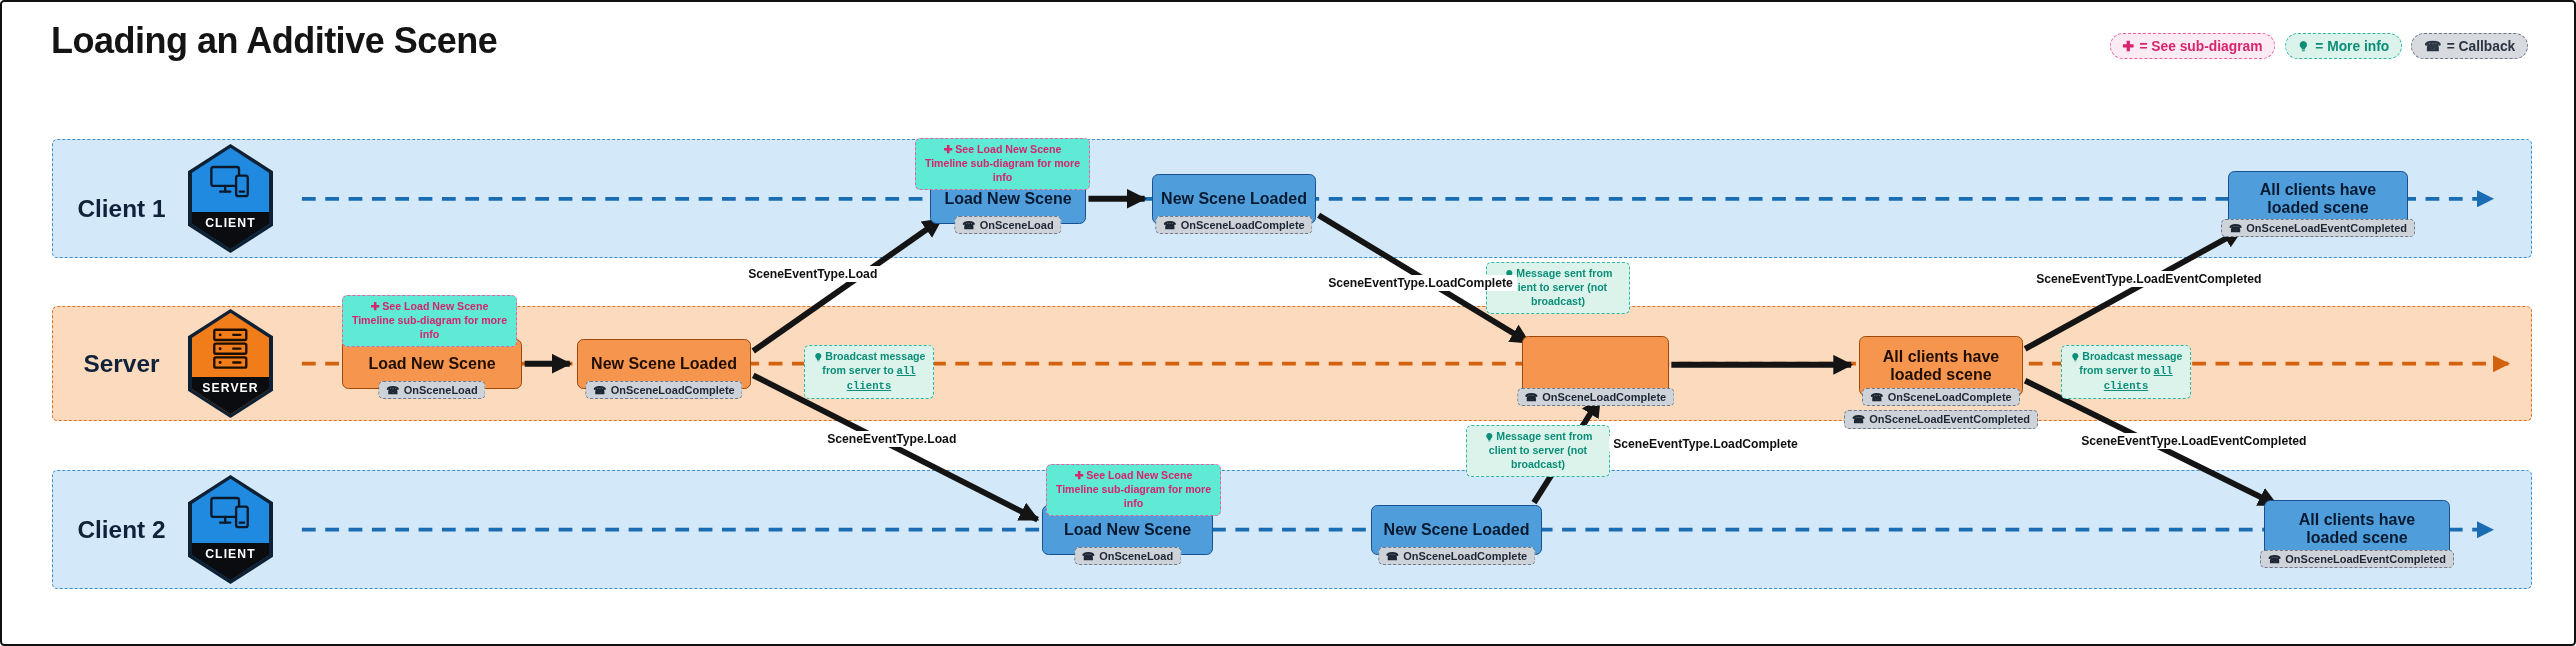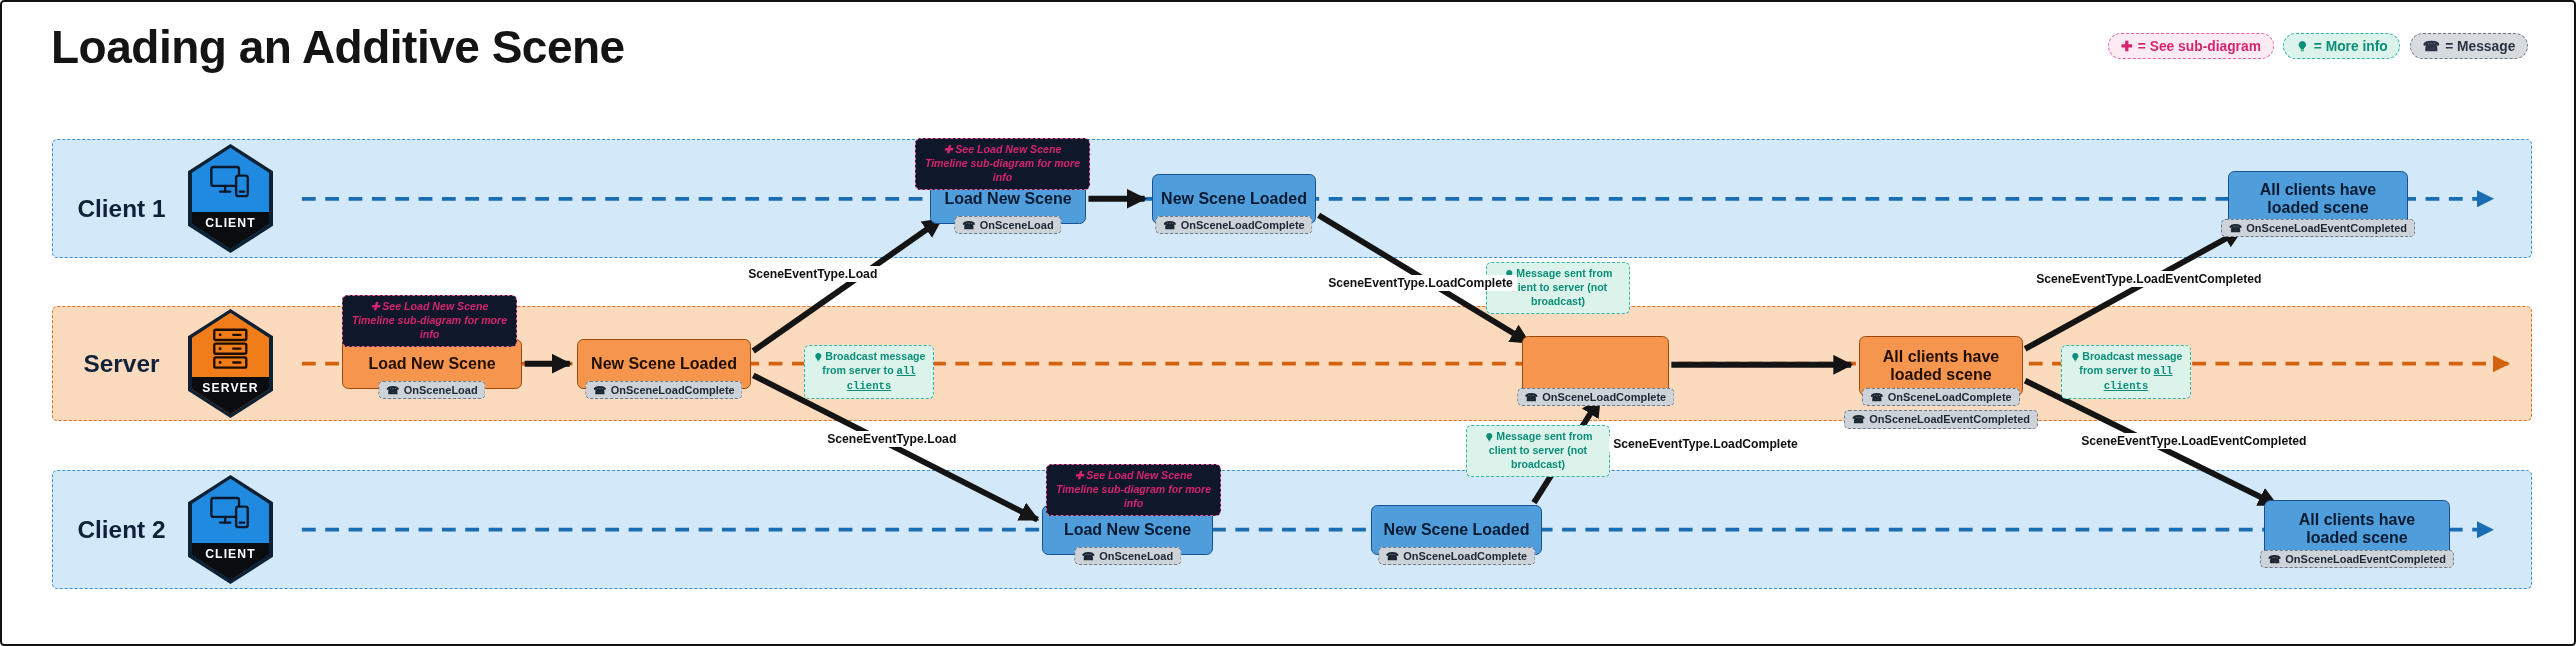--- a/index.html
+++ b/index.html
@@ -1,21 +1,21 @@
 <!DOCTYPE html>
 <html style="font-size:8.5px"><head>
 <meta charset="utf-8">
 <style>
   html,body { margin:0; padding:0; background:#ffffff; }
   .canvas {
     position:relative; width:2576px; height:646px; background:#ffffff;
     border:2.1px solid #111; border-radius:4.2px; box-sizing:border-box;
     font-family:"Liberation Sans", sans-serif; overflow:hidden;
   }
-  .title { position:absolute; left:49px; top:18px; font-size:46px; font-weight:800; color:#141414; letter-spacing:-0.5px; z-index:2; }
+  .title { position:absolute; left:49px; top:18px; font-size:36px; font-weight:800; color:#141414; letter-spacing:-0.5px; z-index:2; }
 
   
   .legend { position:absolute; top:31px; right:46px; display:flex; gap:9.5px; z-index:2; }
   .pill { display:inline-flex; align-items:center; gap:5.3px; border-radius:530px; padding:4.2px 11.7px; font-size:13.8px; font-weight:700; white-space:nowrap; }
   .pill-pink { background:#fdebf3; border:1.1px dashed #ee5fa0; color:#d6246e; }
   .pill-teal { background:#dcf3ec; border:1.1px dashed #2eb89d; color:#0b8e77; }
   .pill-gray { background:#d7dbe0; border:1.1px dashed #6e7887; color:#2a3442; }
 
   
   .lane { position:absolute; left:50px; width:2480px; border-radius:5.3px; box-sizing:border-box; z-index:0; }
@@ -38,21 +38,21 @@
   
   .node { position:absolute; z-index:2; display:flex; align-items:center; justify-content:center; text-align:center; font-weight:800; font-size:16px; line-height:1.15; border-radius:6.4px; box-sizing:border-box; padding:3.2px 7.4px; }
   .node-blue { background:#4f9ddb; border:1.6px solid #19508f; color:#071a30; }
   .node-orange { background:#f6954d; border:1.6px solid #9c4a0c; color:#200e02; }
   .chips { position:absolute; top:calc(100% - 7.4px); left:50%; transform:translateX(-50%); display:flex; flex-direction:column; gap:3.7px; align-items:center; z-index:3; }
   .chip { display:inline-flex; align-items:center; gap:4.2px; background:#ced3da; border:1.1px dashed #6e7887; border-radius:4.8px; padding:2.1px 6.9px; font-size:11px; font-weight:600; color:#1d2633; white-space:nowrap; }
   .chip-ic { font-size:10.6px; line-height:1; }
 
   
   .note { position:absolute; z-index:2; border-radius:5.3px; padding:4.2px 5.8px; font-size:10.6px; font-weight:700; line-height:1.3; text-align:center; box-sizing:border-box; }
-  .note-pink { background:#0f172a; border:1.1px dashed #ee5fa0; color:#d6246e;font-style:italic; }
+  .note-pink { background:#5eead4; border:1.1px dashed #ee5fa0; color:#d6246e; }
   .note-teal { background:#dcf3ec; border:1.1px dashed #2eb89d; color:#0b8e77; }
   .note .ic { margin-right:2.7px; }
   .u { text-decoration:underline;font-family:Liberation Mono, monospace; }
   .bulb-svg { width:10.6px; height:10.6px; vertical-align:-2.1px; margin-right:2.1px; }
   .legend .bulb-svg { width:12.7px; height:12.7px; vertical-align:-2.7px; margin:0; }
 
   
   .edge-label { position:absolute; z-index:2; font-size:12.2px; font-weight:800; color:#101010; background:#ffffff; padding:1.1px 4.2px; white-space:nowrap; }
 </style>
 </head>
@@ -69,21 +69,21 @@
     </div>
     <div class="pill pill-teal">
       <svg class="bulb-svg" viewBox="0 0 24 24">
           <path fill="currentColor" d="M12 2a7 7 0 0 0-4.2 12.6c.7.55 1.2 1.4 1.2 2.27V18h6v-1.13c0-.87.5-1.72 1.2-2.27A7 7 0 0 0 12 2z"></path>
           <rect x="9" y="19.2" width="6" height="1.9" rx="0.95" fill="currentColor"></rect>
         </svg>
       <span>= More info</span>
     </div>
     <div class="pill pill-gray">
       <span>☎</span>
-      <span>= Message</span>
+      <span>= Callback</span>
     </div>
   </div>
 
   <div class="lane lane-client" style="top:137px;height:119px"></div>
   <div class="lane lane-server" style="top:304px;height:115px"></div>
   <div class="lane lane-client" style="top:468px;height:119px"></div>
 
   <div class="lane-label" style="top:137px;height:140px">Client 1</div>
   <div class="lane-label" style="top:304px;height:115px">Server</div>
   <div class="lane-label" style="top:468px;height:119px">Client 2</div>

